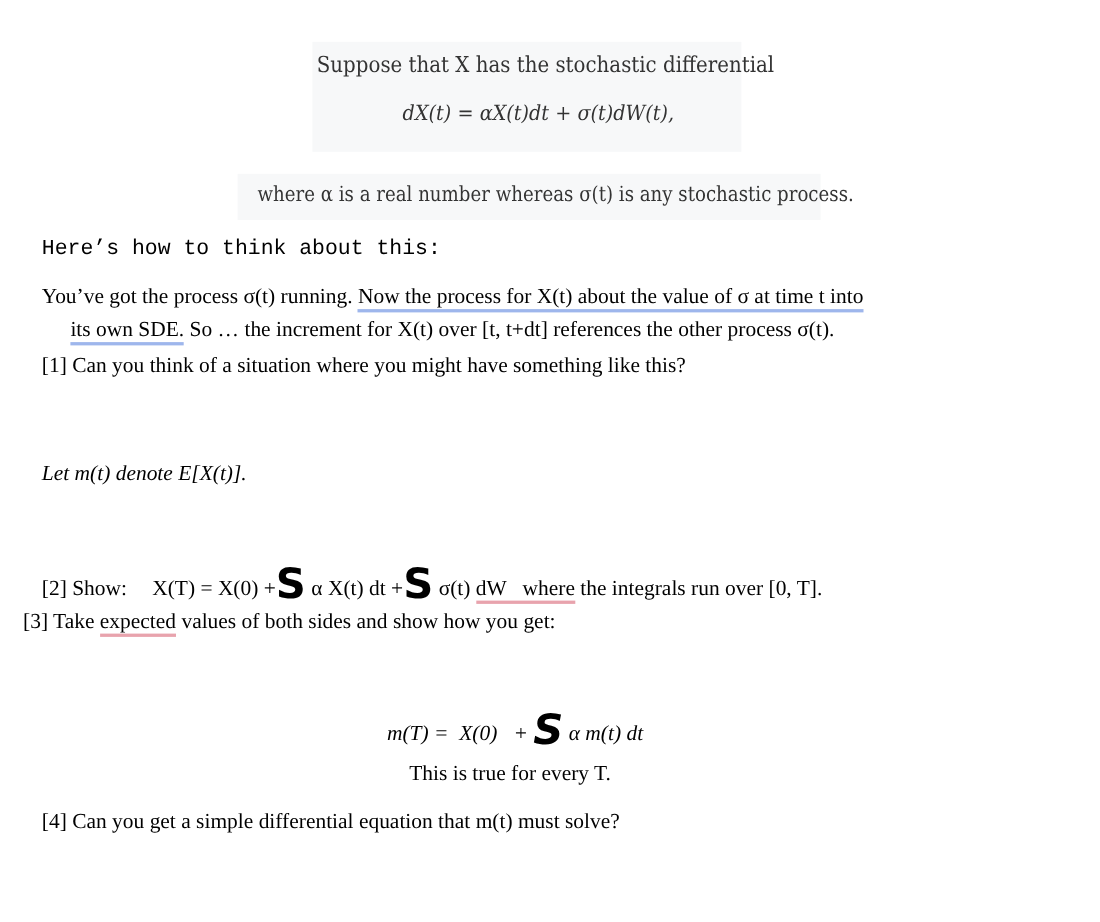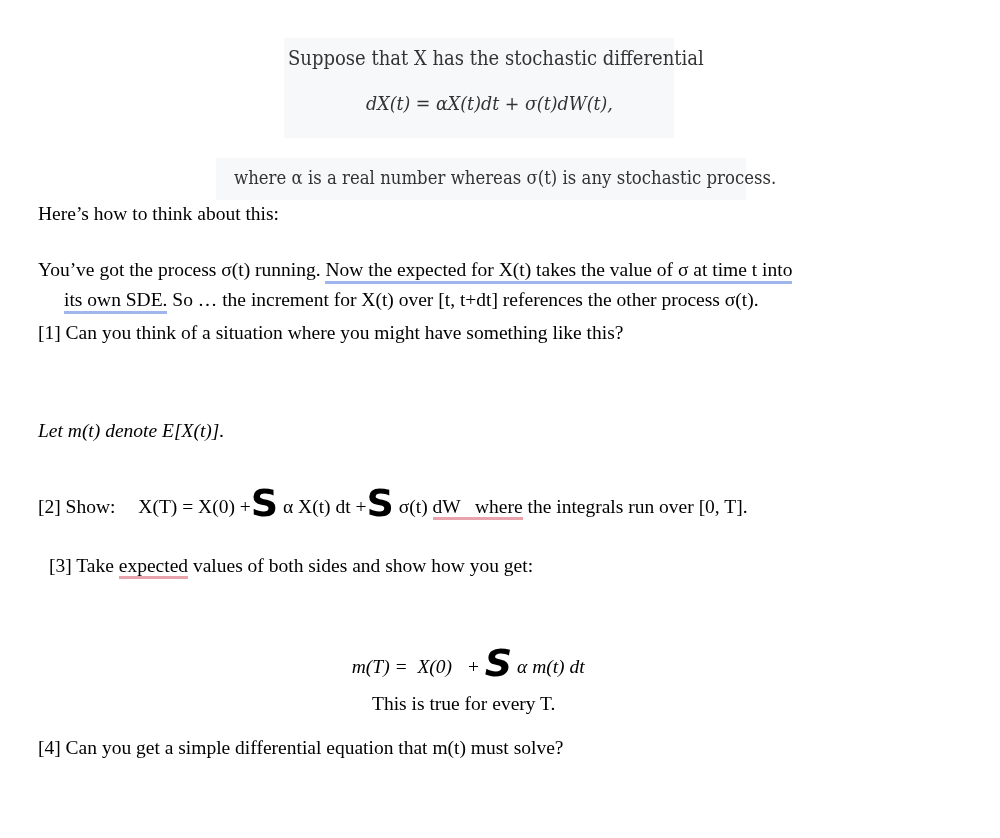--- a/index.html
+++ b/index.html
@@ -16,39 +16,39 @@
 </head>
 <body>
 
 <div class="img-box" style="left:284px;top:38px;width:390px;height:100px;"></div>
 <div class="abs cm" style="left:288px;top:46px;font-size:20px;transform:scaleX(0.9);transform-origin:left;">Suppose that X has the stochastic differential</div>
 <div class="abs cm" style="left:366px;top:92px;font-size:19px;font-style:italic;transform:scaleX(0.92);transform-origin:left;">dX(t) = αX(t)dt + σ(t)dW(t),</div>
 
 <div class="img-box" style="left:216px;top:158px;width:530px;height:42px;"></div>
 <div class="abs cm" style="left:234px;top:166px;font-size:19px;transform:scaleX(0.87);transform-origin:left;">where α is a real number whereas σ(t) is any stochastic process.</div>
 
-<div class="abs p" style="left:38px;top:203px;">Here’s how to think about this:</div>
+<div class="abs p" style="left:38px;top:215px;font-family:Liberation Mono, monospace;">Here’s how to think about this:</div>
 
 <div class="abs p" style="left:38px;top:259px;">
-  <span>You’ve got the process σ(t) running.  </span><span class="ul-blue">Now the expected for X(t) takes the value of σ at time t into</span>
+  <span>You’ve got the process σ(t) running.  </span><span class="ul-blue">Now the process for X(t) about the value of σ at time t into</span>
 </div>
 <div class="abs p" style="left:38px;top:289px;margin-left:26px;">
   <span class="ul-blue">its own SDE.</span><span>  So … the increment for X(t) over [t, t+dt] references the other process σ(t).</span>
 </div>
 
 <div class="abs p" style="left:38px;top:322px;">[1] Can you think of a situation where you might have something like this?</div>
 
 <div class="abs p" style="left:38px;top:420px;font-style:italic;">Let m(t) denote E[X(t)].</div>
 
-<div class="abs p" style="left:38px;top:484px;">
+<div class="abs p" style="left:38px;top:512px;">
   <span>[2] Show:</span>
   <span style="display:inline-block;width:18px;"></span><span>X(T) = X(0) +</span><span class="S">S</span><span> α X(t) dt +</span><span class="S">S</span><span> σ(t) </span><span class="ul-red" style="white-space:pre;"><span>dW</span><span>   </span><span>where</span></span><span> the integrals run over [0, T].</span>
 </div>
 
-<div class="abs p" style="left:49px;top:555px;">
+<div class="abs p" style="left:21px;top:555px;">
   <span>[3] Take </span><span class="ul-red">expected</span><span> values of both sides and show how you get:</span>
 </div>
 
 <div class="abs p" style="left:342px;top:622px;white-space:pre;font-style:italic;">
   <span>m(T) =  X(0)   + </span><span class="S">S</span><span> α m(t) dt</span>
 </div>
 
 <div class="abs p" style="left:372px;top:693px;text-align:right;">This is true for every T.</div>
 
 <div class="abs p" style="left:38px;top:737px;">[4] Can you get a simple differential equation that m(t) must solve?</div>

